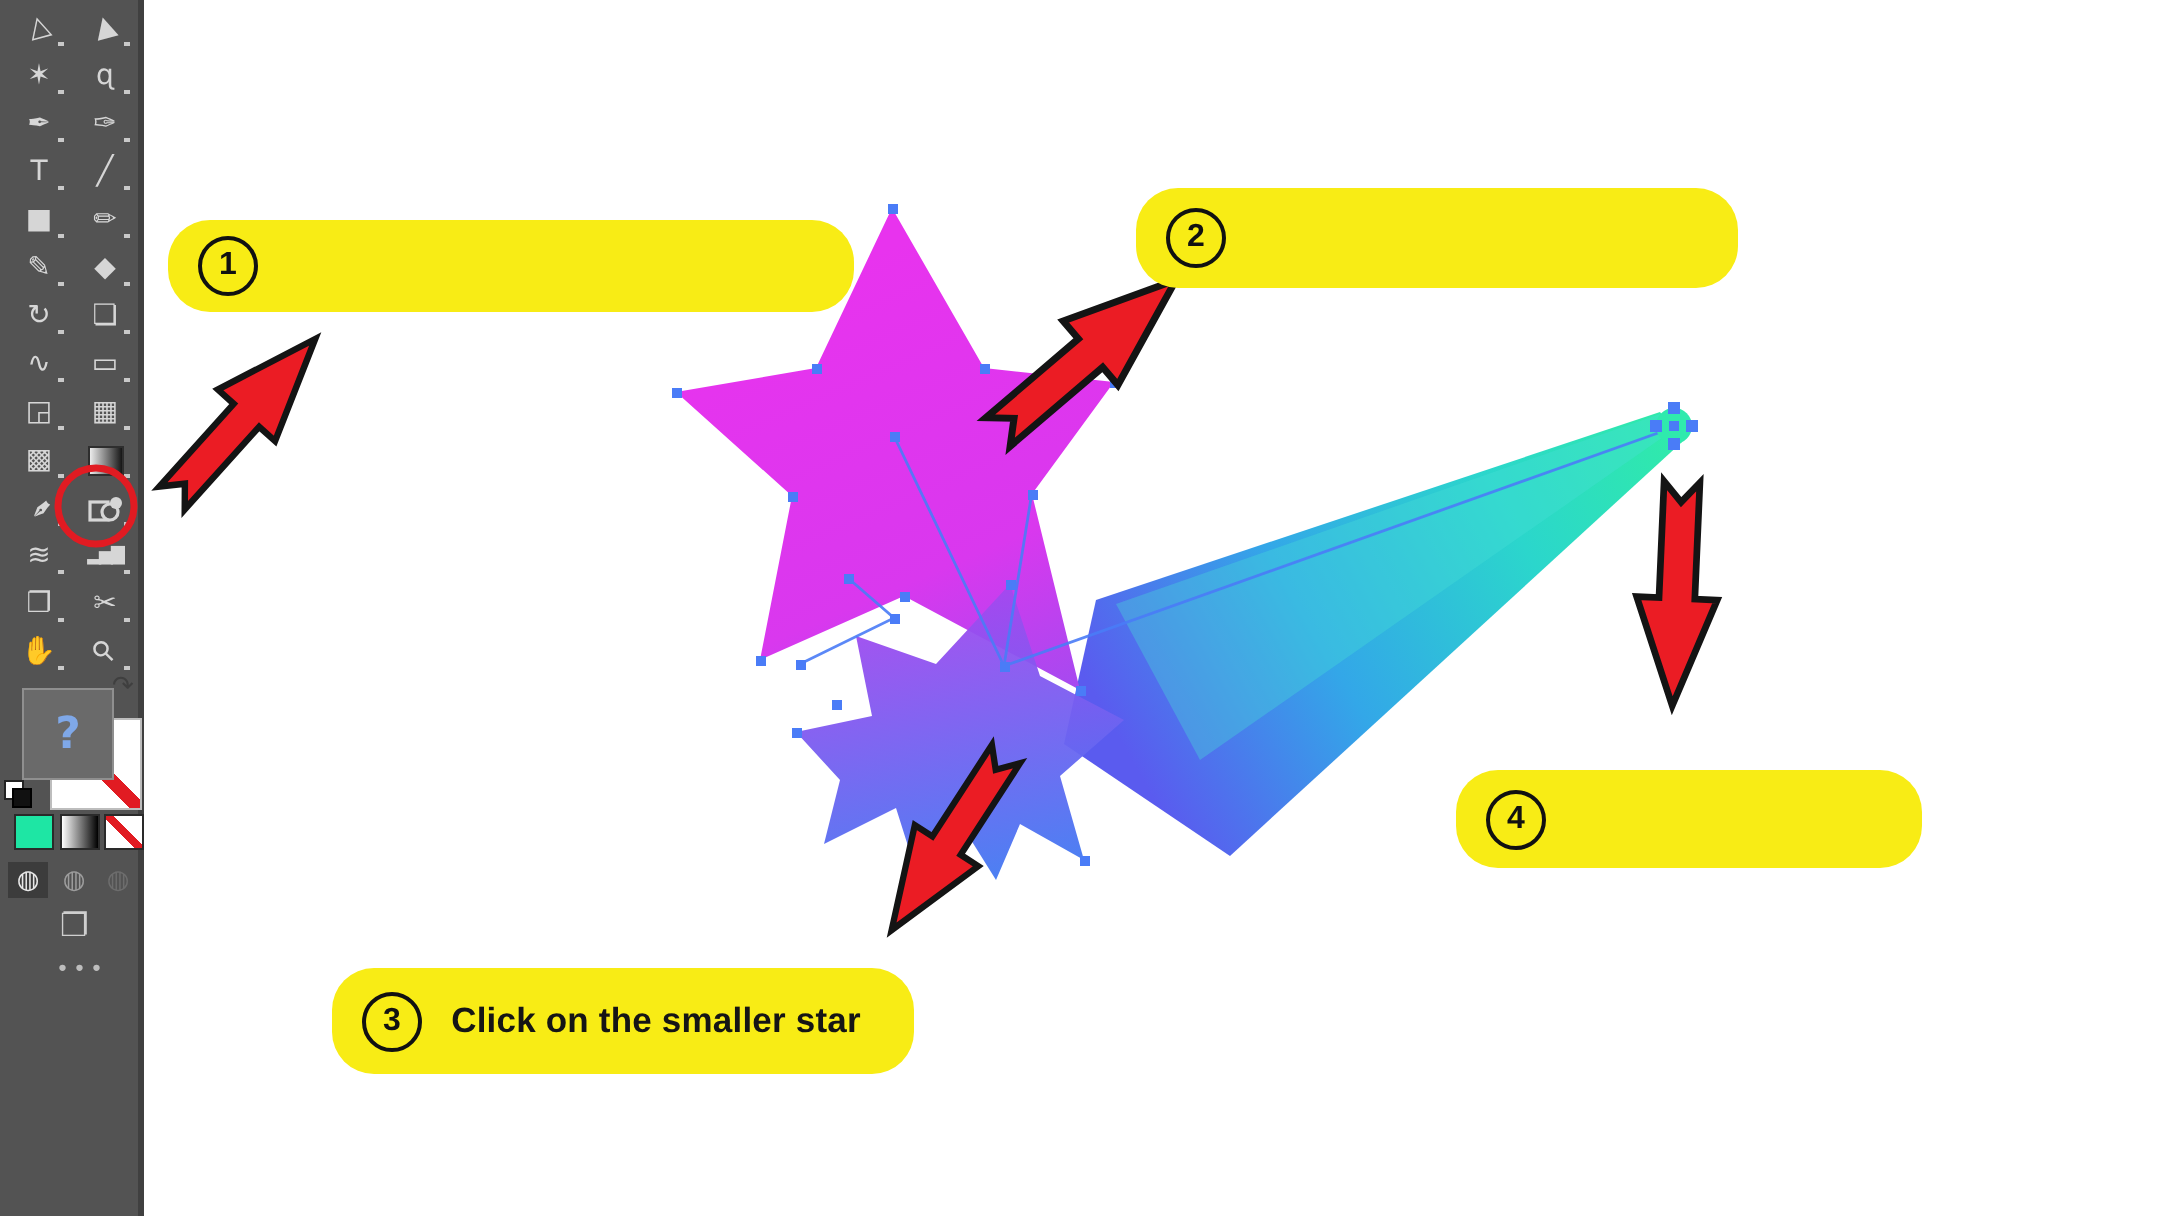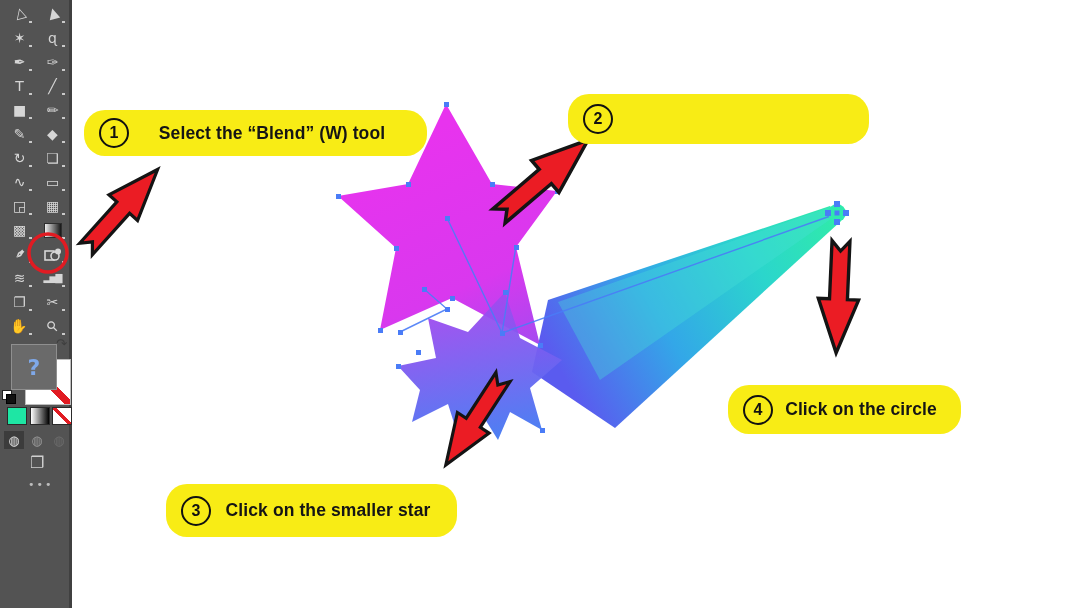--- a/index.html
+++ b/index.html
@@ -247,27 +247,25 @@
     <circle cx="48" cy="253" r="19" fill="none" stroke-width="3.5" stroke="#E11B22"></circle>
 
     <use href="#arrowShape" transform="translate(86,249) rotate(-48) scale(1.07)" fill="#EB1C24"></use>
     <use href="#arrowShape" transform="translate(499,216) rotate(-40.5) scale(1.17)" fill="#EB1C24"></use>
     <use href="#arrowShape" transform="translate(503,377) rotate(123) scale(1.05)" fill="#EB1C24"></use>
     <use href="#arrowShape" transform="translate(841,241) rotate(92.5) scale(1.12)" fill="#EB1C24"></use>
   </svg>
 
   <div class="step" id="step1" style="background:#F8EC15;">
     <span class="num">1</span>
-    <span class="txt">Select the “Blend” (W) tool</span>
   </div>
   <div class="step" id="step2" style="background:#F8EC15;">
     <span class="num">2</span>
   </div>
   <div class="step" id="step3" style="background:#F8EC15;">
     <span class="num">3</span>
     <span class="txt">Click on the smaller star</span>
   </div>
   <div class="step" id="step4" style="background:#F8EC15;">
     <span class="num">4</span>
-    <span class="txt">Click on the circle</span>
   </div>
 
 </div>
 
 </body></html>

